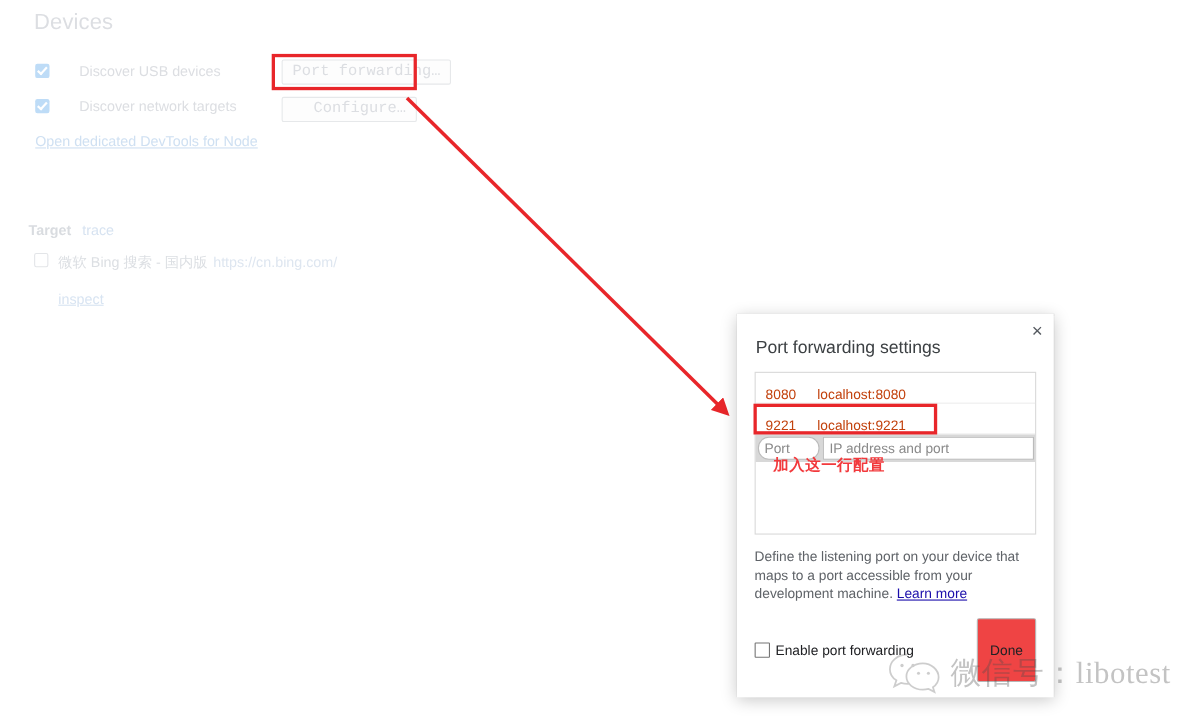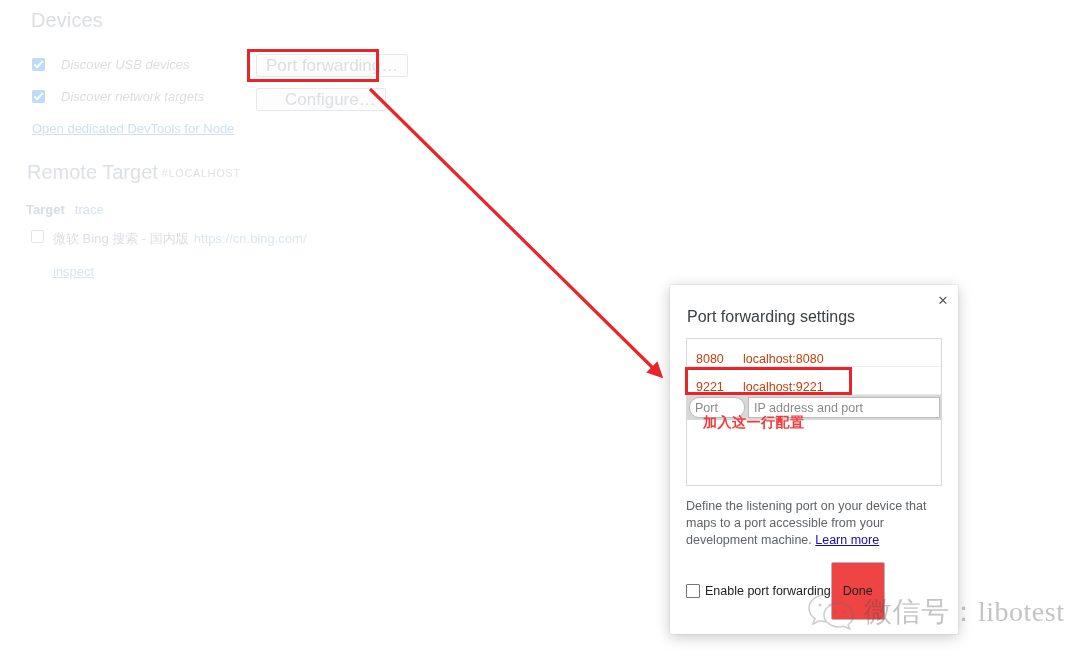--- a/index.html
+++ b/index.html
@@ -58,35 +58,34 @@
     transform: rotate(42deg);
   }
   .cbox.empty {
     background: #ffffff;
     border: 1px solid #e3e5e8;
     width: 11px; height: 11px;
   }
   .cbox.empty::after { display: none; }
 
   .chk-label {
-    margin-left: 16px;
+    margin-left: 27px;
     font-size: 13px;
     color: #dcdee2;
     white-space: nowrap;
-    font-style: italic;
   }
 
   .ghost-btn {
     position: absolute;
     border: 1px solid #e6e8ea;
     border-radius: 2px;
     background: #fdfdfd;
     color: #dcdee2;
-    font-size: 17px;
-    font-family: Liberation Sans, sans-serif;
+    font-size: 14px;
+    font-family: Liberation Mono, monospace;
     padding: 0 9px;
     height: 23px;
     line-height: 21px;
     box-sizing: border-box;
     white-space: nowrap;
   }
   .ghost-btn.port-fwd { left: 256px; top: 54px; }
   .ghost-btn.configure { left: 256px; top: 88px; padding-left: 28px; }
 
   .node-link {
@@ -278,20 +277,21 @@
   }
   .dlg-desc a {
     color: #1a0dab;
     text-decoration: underline;
   }
 
   .dlg-footer {
     margin: 13px 16px 0 16px;
     display: flex;
     align-items: center;
+    justify-content: space-between;
     padding-bottom: 14px;
     position: relative;
     min-height: 28px;
   }
   .dlg-footer .enable-wrap {
     display: flex;
     align-items: center;
     font-size: 12.5px;
     color: #202124;
   }
@@ -348,23 +348,20 @@
   <div class="chk-row r2">
     <span class="cbox"></span>
     <span class="chk-label">Discover network targets</span>
   </div>
 
   <button class="ghost-btn port-fwd">Port forwarding…</button>
   <button class="ghost-btn configure">Configure…</button>
 
   <a class="node-link" href="#">Open dedicated DevTools for Node</a>
 
-  <div class="remote-heading">
-    <span>Remote Target</span><span class="hash">#LOCALHOST</span>
-  </div>
 
   <div class="target-row">
     <span class="tlabel">Target</span><span class="tname">trace</span>
   </div>
 
   <div class="target-item">
     <div class="ti-head">
       <span class="cbox empty"></span>
       <span class="ti-title">微软 Bing 搜索 - 国内版</span>
       <span class="ti-url">https://cn.bing.com/</span>

